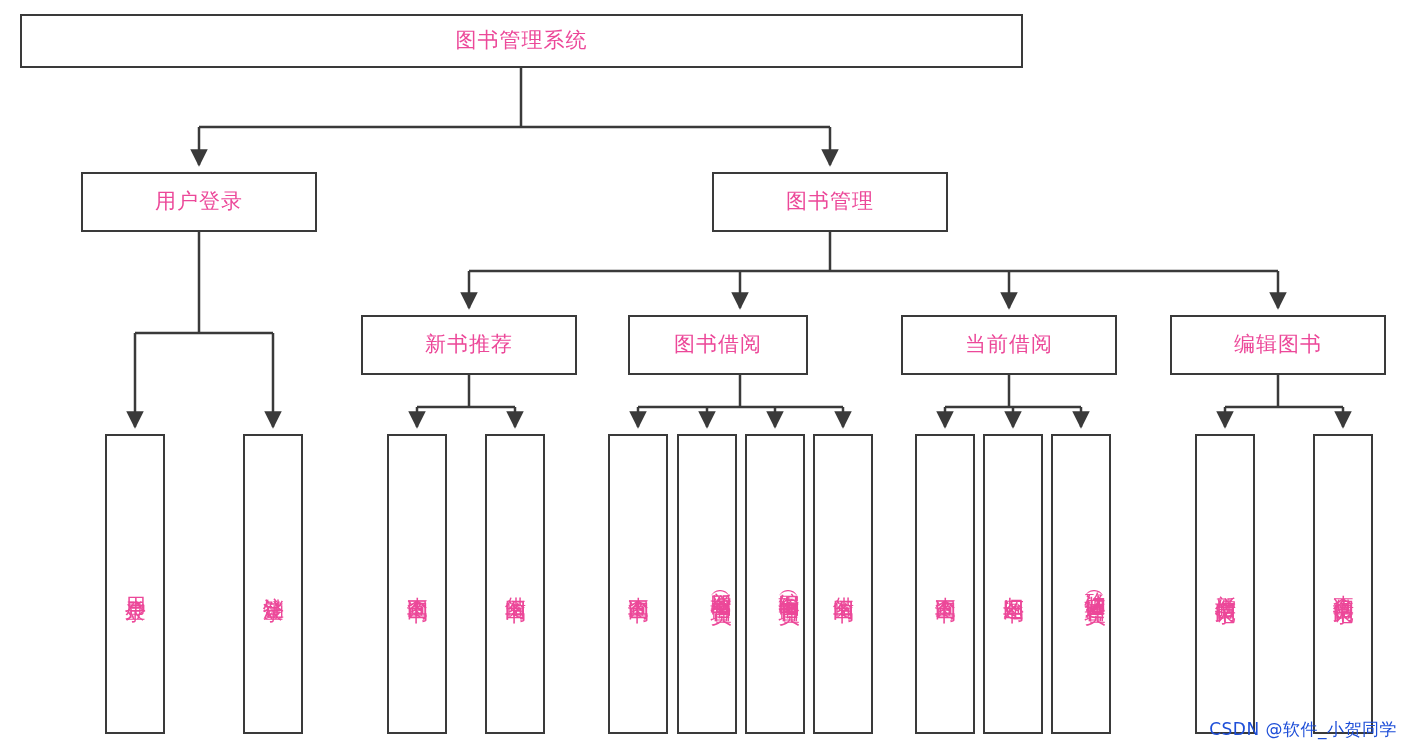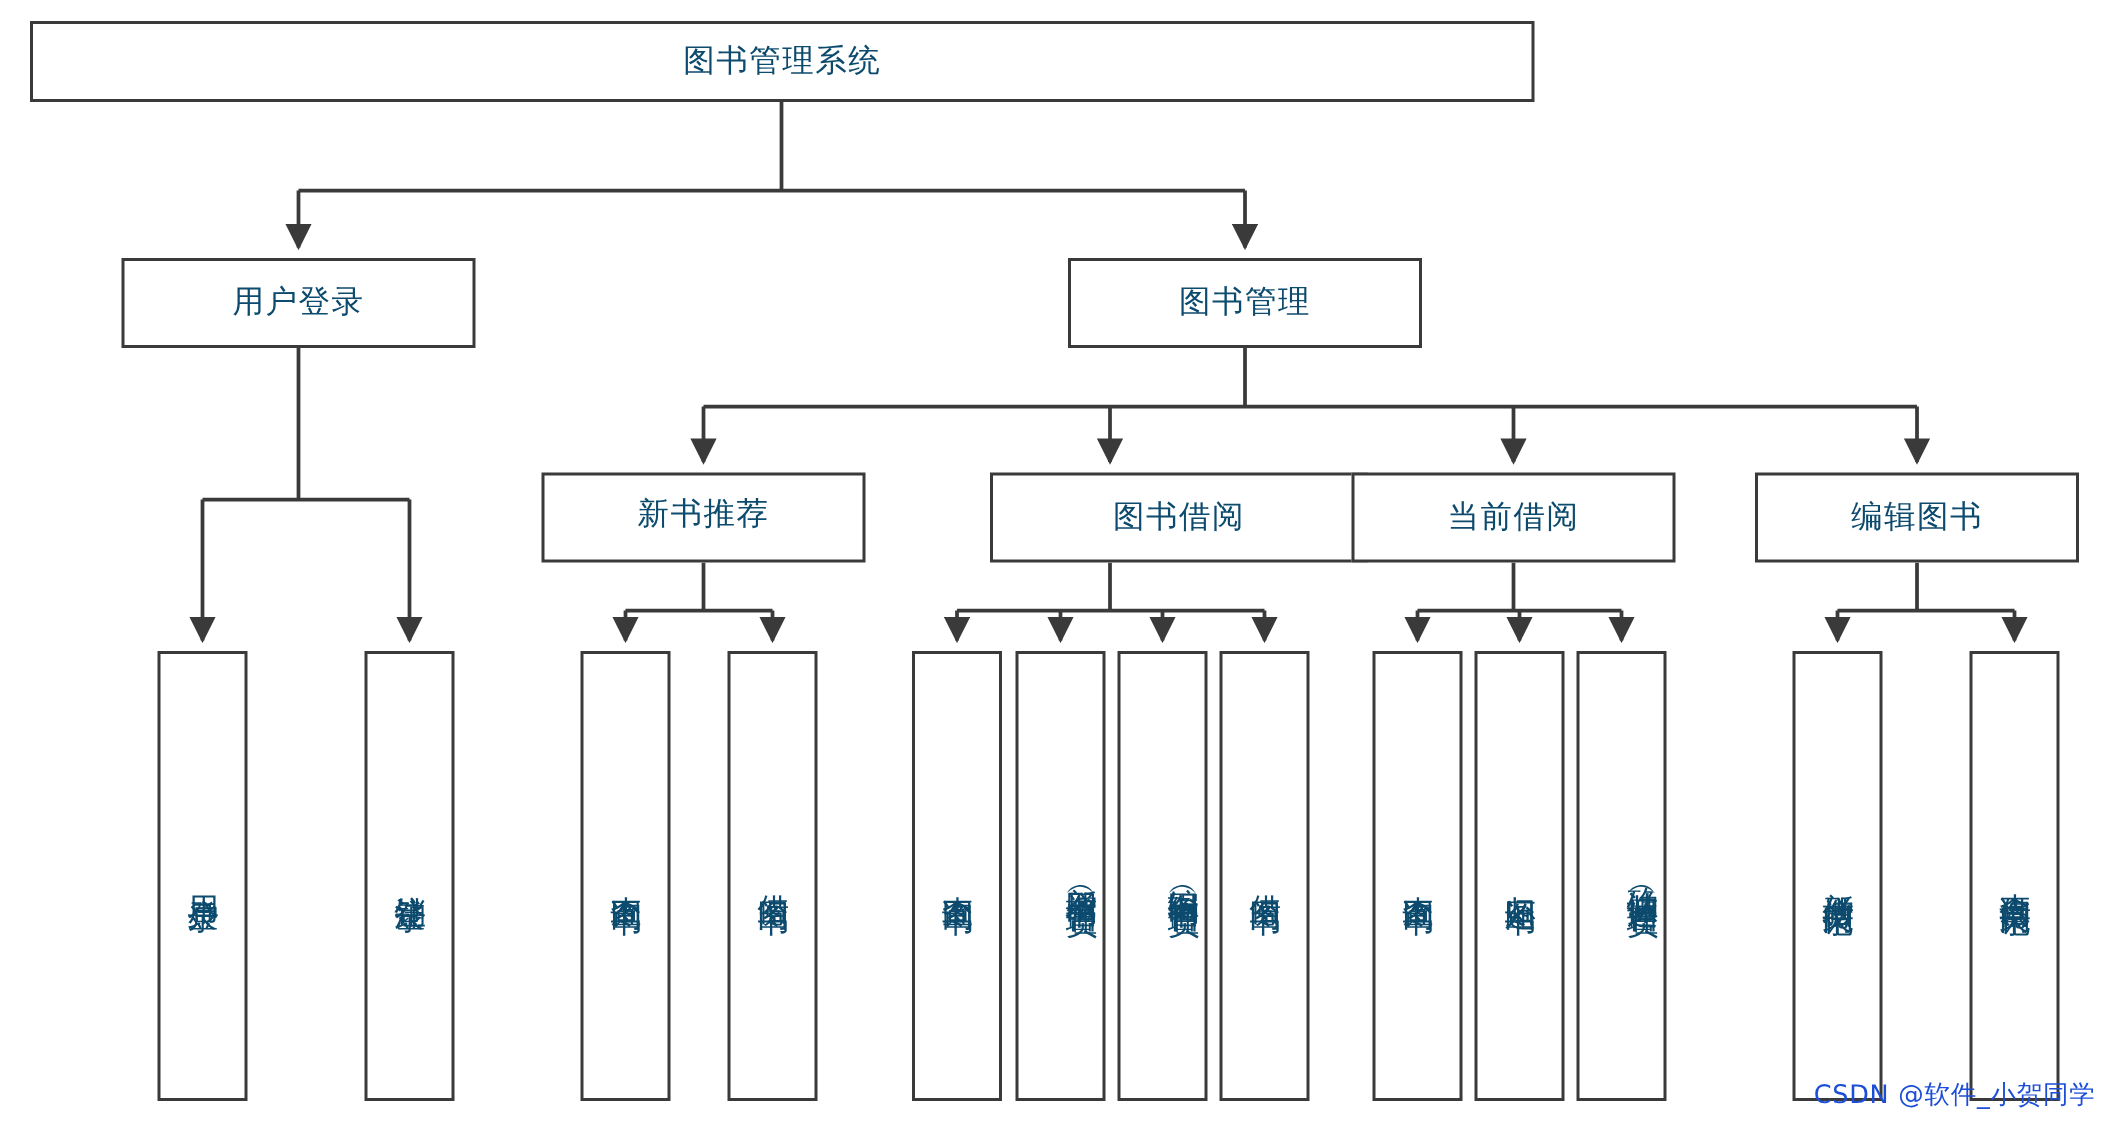--- a/index.html
+++ b/index.html
@@ -25,21 +25,21 @@
     height: 747px;
   }
   .node {
     position: absolute;
     box-sizing: border-box;
     background: #ffffff;
     border: 2px solid #3a3a3a;
     display: flex;
     align-items: center;
     justify-content: center;
-    color: #0c4a6e;
+    color: #ec4899;
   }
   .node-h {
     font-size: 21px;
     letter-spacing: 1px;
     line-height: 1.1;
   }
   .node-v {
     writing-mode: vertical-rl;
     text-orientation: upright;
     font-size: 21px;
@@ -119,24 +119,24 @@
   <div id="nodes-layer">
       <div class="node node-h" style="left: 20px; top: 14px; width: 1003px; height: 54px;">
         <span>图书管理系统</span>
       </div>
       <div class="node node-h" style="left: 81px; top: 172px; width: 236px; height: 60px;">
         <span>用户登录</span>
       </div>
       <div class="node node-h" style="left: 712px; top: 172px; width: 236px; height: 60px;">
         <span>图书管理</span>
       </div>
-      <div class="node node-h" style="left: 361px; top: 315px; width: 216px; height: 60px; font-family: Liberation Mono, monospace;">
+      <div class="node node-h" style="left: 361px; top: 315px; width: 216px; height: 60px;">
         <span>新书推荐</span>
       </div>
-      <div class="node node-h" style="left: 660px; top: 315px; width: 252px; height: 60px;">
+      <div class="node node-h" style="left: 628px; top: 315px; width: 180px; height: 60px;">
         <span>图书借阅</span>
       </div>
       <div class="node node-h" style="left: 901px; top: 315px; width: 216px; height: 60px;">
         <span>当前借阅</span>
       </div>
       <div class="node node-h" style="left: 1170px; top: 315px; width: 216px; height: 60px;">
         <span>编辑图书</span>
       </div>
       <div class="node node-v" style="left: 105px; top: 434px; width: 60px; height: 300px;">
         <span>用户登录</span>

